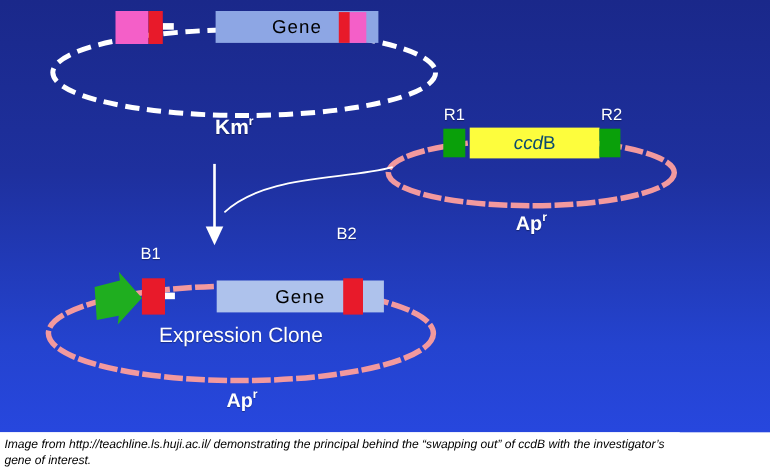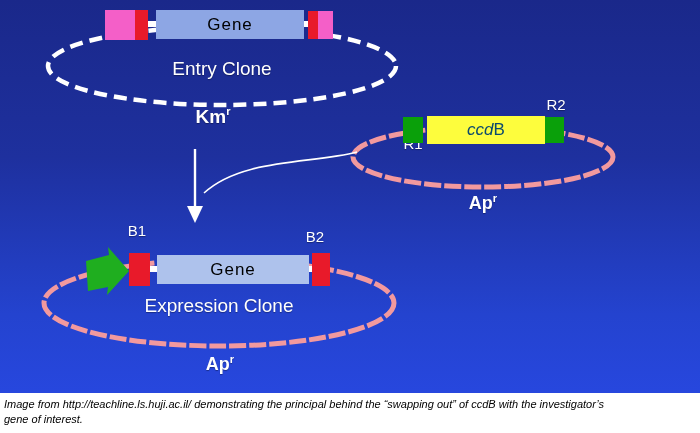--- a/index.html
+++ b/index.html
@@ -10,21 +10,21 @@
   }
   .slide{
     position:absolute;left:0;top:0;width:700px;height:393px;
     background:linear-gradient(180deg,#1a288a 0%,#1e309e 40%,#2443cf 80%,#2747de 100%);
     overflow:hidden;
   }
   .slide svg{position:absolute;left:0;top:0;}
   .block{position:absolute;}
   .genebox{
     position:absolute;display:flex;align-items:center;justify-content:center;
-    color:#000;font-size:17px;letter-spacing:1px;
+    color:#000;font-size:17px;letter-spacing:1px;margin-left:40px;
   }
   .lbl{
     position:absolute;color:#fff;text-align:center;
     text-shadow:0 1px 1px rgba(0,0,0,.35);
     white-space:nowrap;
   }
   .lbl.big{font-size:19px;}
   .lbl.med{font-size:17px;}
   .lbl.site{font-size:15px;}
   .lbl.res{font-weight:bold;font-size:18px;}
@@ -64,47 +64,44 @@
 
     <div class="block" style="left:148px;top:21px;width:10px;height:6px;background:#fff;"></div>
     <div class="block" style="left:302px;top:21px;width:9px;height:6px;background:#fff;"></div>
     <div class="block" style="left:105px;top:10px;width:30px;height:30px;background:#f45fc8;"></div>
     <div class="block" style="left:135px;top:10px;width:13px;height:30px;background:#e81a2a;"></div>
     <div class="genebox" style="left:156px;top:10px;width:148px;height:29px;background:#8da6e4;">
       <span>Gene</span>
     </div>
     <div class="block" style="left:308px;top:11px;width:10px;height:28px;background:#e81a2a;"></div>
     <div class="block" style="left:318px;top:11px;width:15px;height:28px;background:#f45fc8;"></div>
-    <div class="lbl big" style="left:122px;top:58px;width:200px;">
-      <span>Entry Clone</span>
-    </div>
     <div class="lbl res" style="left:163px;top:106px;width:100px;font-size:19px;">
       <span>Km</span><sup>r</sup>
     </div>
 
-    <div class="lbl site" style="left:398px;top:96px;width:30px;margin-top:39px;">
+    <div class="lbl site" style="left:398px;top:96px;width:30px;">
       <span>R1</span>
     </div>
     <div class="lbl site" style="left:541px;top:96px;width:30px;">
       <span>R2</span>
     </div>
     <div class="block" style="left:403px;top:117px;width:20px;height:26px;background:#0aa00a;"></div>
     <div class="ccdb" style="left:427px;top:116px;width:118px;height:28px;background:#fdfd3d;">
       <span class="it">ccd</span>
         <span>B</span>
     </div>
     <div class="block" style="left:545px;top:117px;width:19px;height:26px;background:#0aa00a;"></div>
     <div class="lbl res" style="left:433px;top:193px;width:100px;">
       <span>Ap</span><sup>r</sup>
     </div>
 
     <div class="lbl site" style="left:122px;top:222px;width:30px;">
       <span>B1</span>
     </div>
-    <div class="lbl site" style="left:300px;top:228px;width:30px;text-align:center;">
+    <div class="lbl site" style="left:300px;top:204px;width:30px;text-align:center;">
       <span>B2</span>
     </div>
     <div class="block" style="left:150px;top:266px;width:9px;height:6px;background:#fff;"></div>
     <div class="block" style="left:306px;top:266px;width:8px;height:6px;background:#fff;"></div>
     <div class="block" style="left:129px;top:253px;width:21px;height:33px;background:#e81a2a;"></div>
     <div class="genebox" style="left:157px;top:255px;width:152px;height:29px;background:#aec2ec;">
       <span>Gene</span>
     </div>
     <div class="block" style="left:312px;top:253px;width:18px;height:33px;background:#e81a2a;"></div>
     <div class="lbl big" style="left:119px;top:295px;width:200px;">

